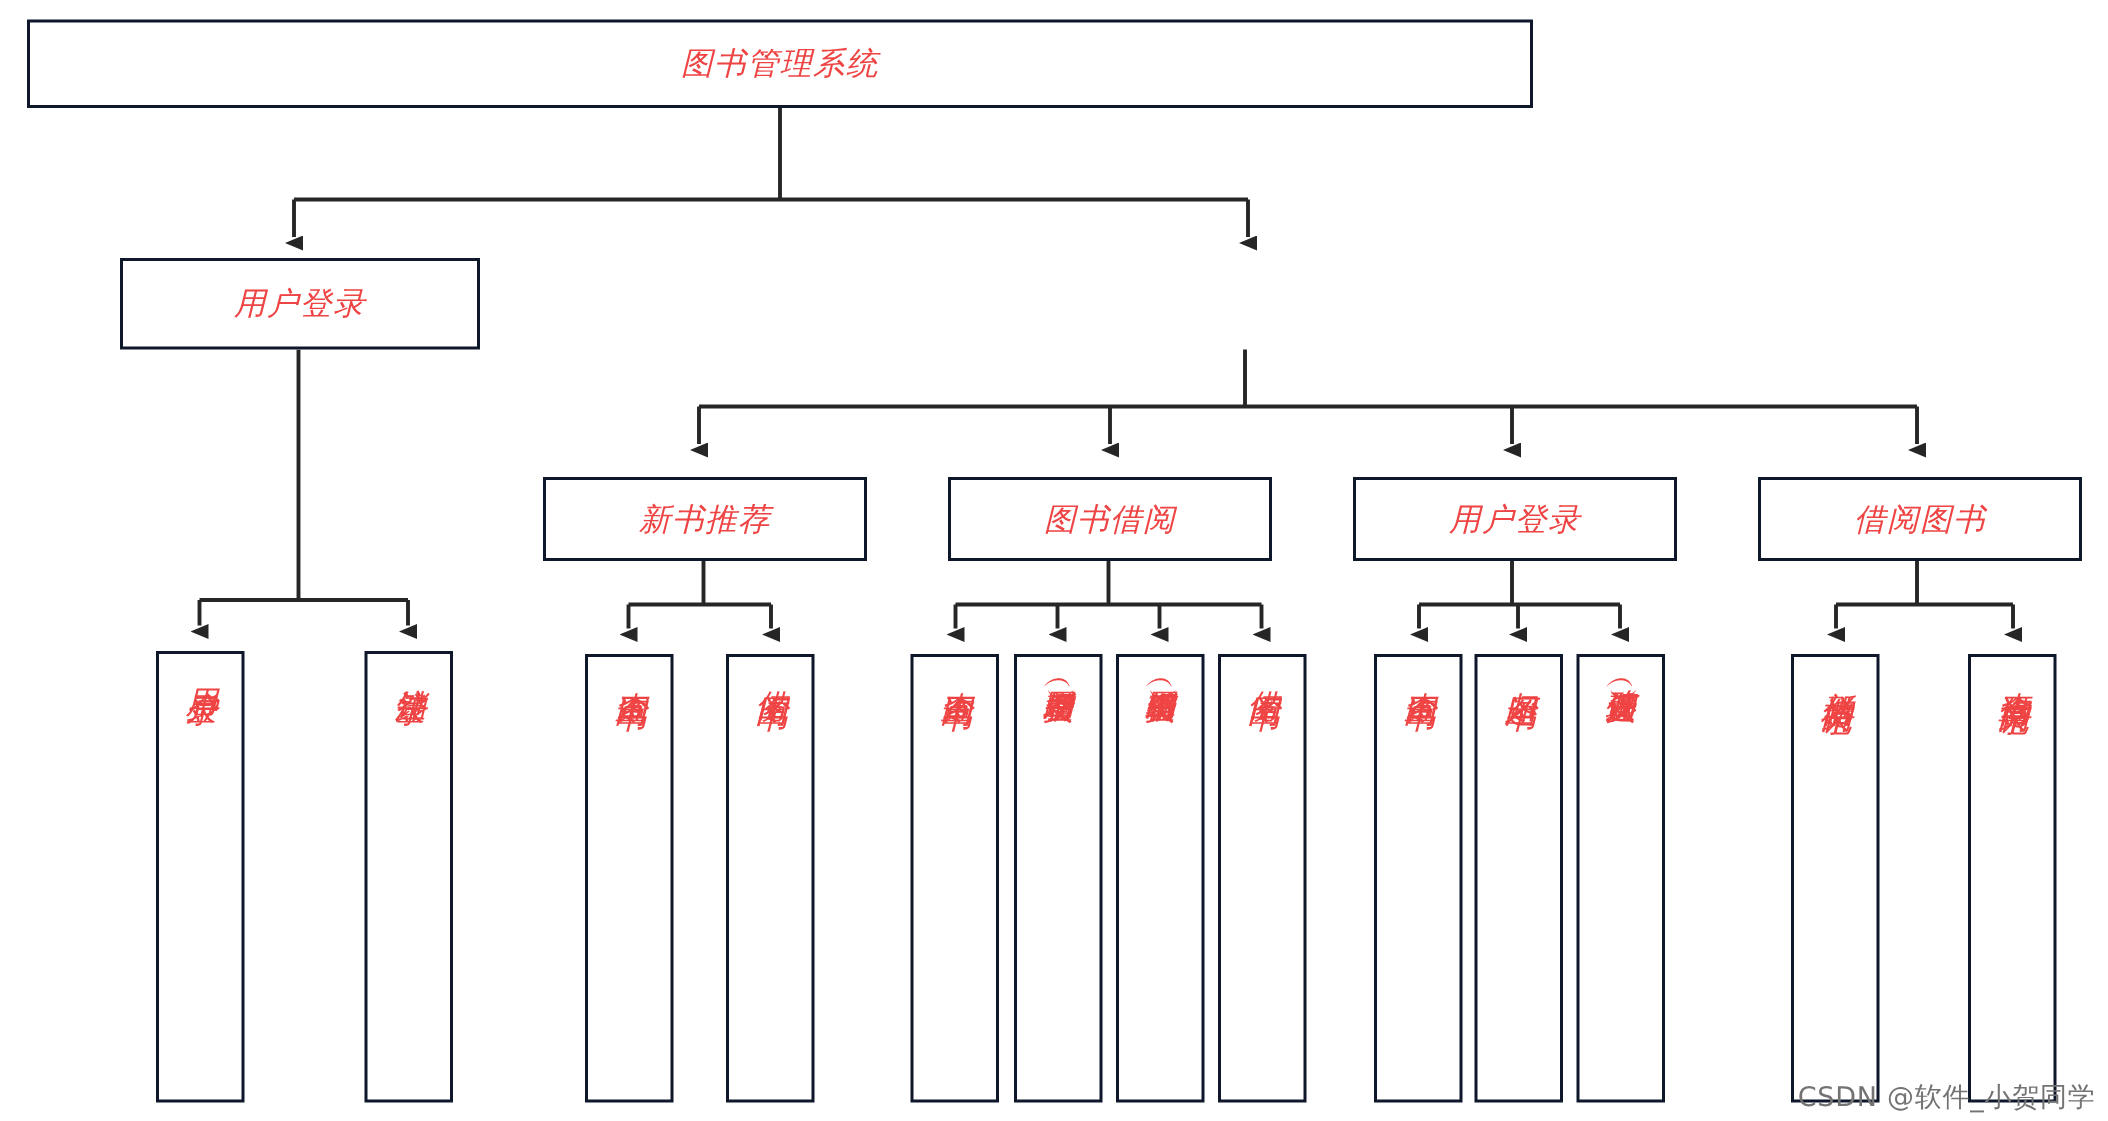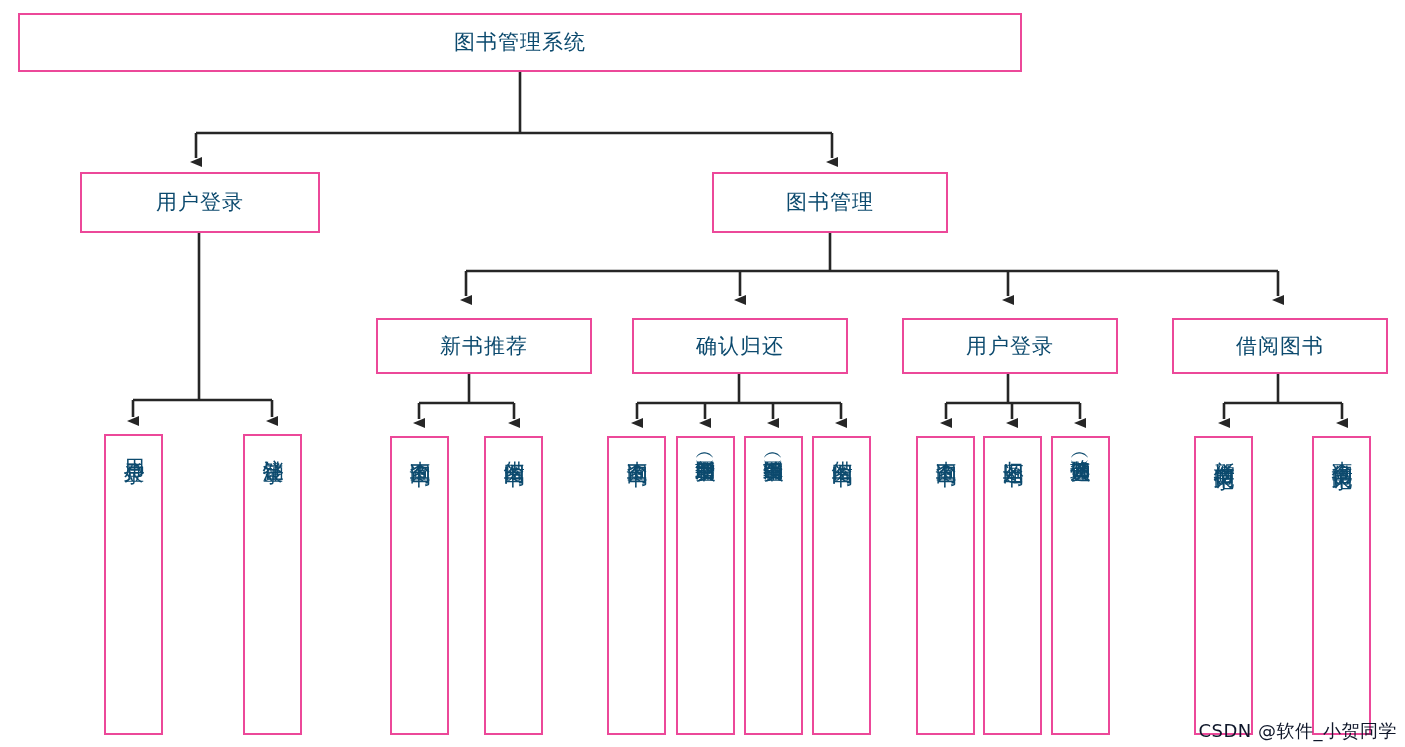--- a/index.html
+++ b/index.html
@@ -22,25 +22,26 @@
     left: 0;
     top: 0;
     width: 1405px;
     height: 747px;
     pointer-events: none;
   }
   .node {
     position: absolute;
     box-sizing: border-box;
     background: #ffffff;
-    border: 2px solid #ec4899;
+    border: 2px solid #0f172a;
     display: flex;
     align-items: center;
     justify-content: center;
-    color: #0c4a6e;
+    color: #ef4444;
+    font-style: italic;
   }
   .node-h .node-label {
     font-size: 21px;
     line-height: 1.15;
     letter-spacing: 1px;
     white-space: nowrap;
   }
   .node-v {
     align-items: flex-start;
     justify-content: center;
@@ -57,21 +58,21 @@
   }
   .node-v.tall-text .node-label {
     font-size: 20px;
     letter-spacing: 0.5px;
   }
   #watermark {
     position: absolute;
     right: 8px;
     bottom: 4px;
     font-size: 18px;
-    color: #0f172a;
+    color: #737373;
     letter-spacing: 0.5px;
     white-space: nowrap;
   }
 </style>
 </head>
 <body>
 
 <div id="diagram-root">
 
   <svg id="wires" viewBox="0 0 1405 747">
@@ -124,29 +125,26 @@
     </g>
   </svg>
 
   <div class="node node-h" style="left:18px; top:13px; width:1004px; height:59px;">
     <span class="node-label">图书管理系统</span>
   </div>
 
   <div class="node node-h" style="left:80px; top:172px; width:240px; height:61px;">
     <span class="node-label">用户登录</span>
   </div>
-  <div class="node node-h" style="left:712px; top:172px; width:236px; height:61px;">
-    <span class="node-label">图书管理</span>
-  </div>
 
-  <div class="node node-h" style="left:376px; top:318px; width:216px; height:56px;">
+  <div class="node node-h" style="left:362px; top:318px; width:216px; height:56px;">
     <span class="node-label">新书推荐</span>
   </div>
   <div class="node node-h" style="left:632px; top:318px; width:216px; height:56px;">
-    <span class="node-label">确认归还</span>
+    <span class="node-label">图书借阅</span>
   </div>
   <div class="node node-h" style="left:902px; top:318px; width:216px; height:56px;">
     <span class="node-label">用户登录</span>
   </div>
   <div class="node node-h" style="left:1172px; top:318px; width:216px; height:56px;">
     <span class="node-label">借阅图书</span>
   </div>
 
   <div class="node node-v" style="left:104px; top:434px; width:59px; height:301px;">
     <span class="node-label">用户登录</span>

